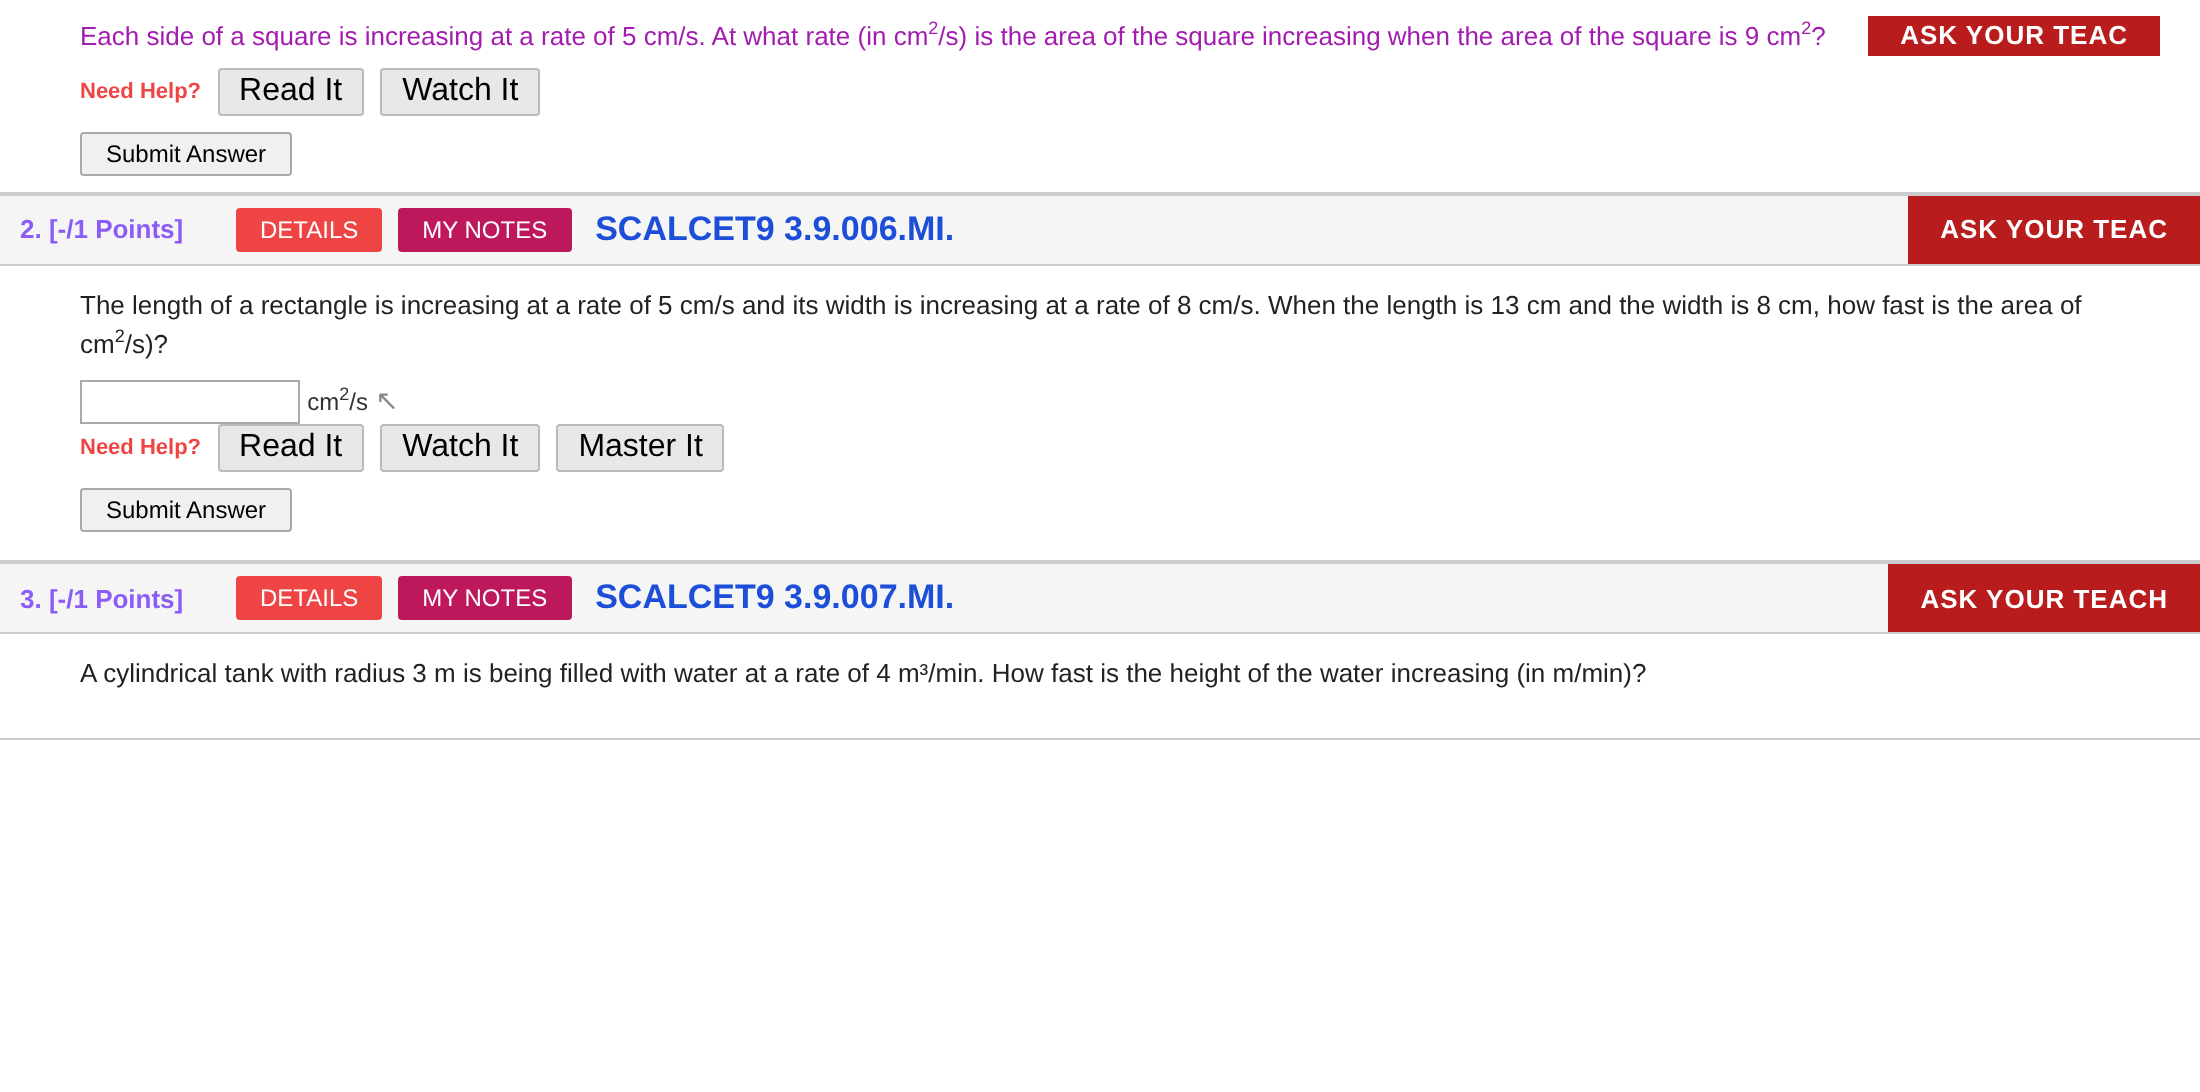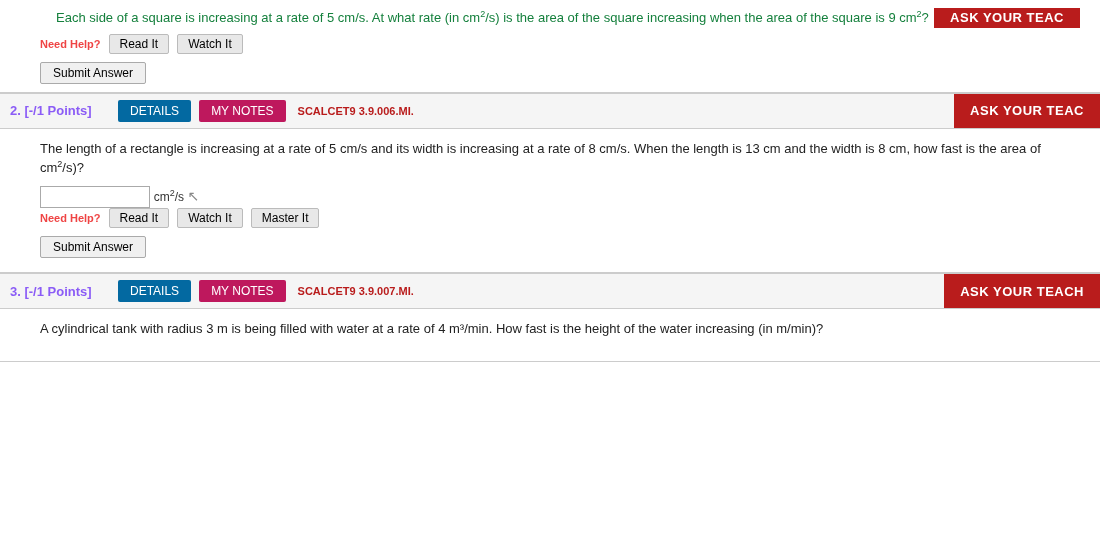--- a/index.html
+++ b/index.html
@@ -50,21 +50,21 @@
     .need-help-label {
       color: #ef4444;
       font-weight: bold;
       font-size: 11px;
     }
 
     .btn-help {
       background: #e8e8e8;
       border: 1px solid #bbb;
       padding: 2px 10px;
-      font-size: 12px;
+      font-size: 16px;
       cursor: pointer;
       border-radius: 2px;
     }
 
     .submit-row {
       margin-top: 4px;
     }
 
     .btn-submit {
       background: #f0f0f0;
@@ -92,43 +92,43 @@
     }
 
     .points-label {
       font-weight: bold;
       font-size: 13px;
       color: #8b5cf6;
       min-width: 100px;
     }
 
     .btn-details {
-      background: #0369a1;
+      background: #ef4444;
       color: #fff;
       border: none;
       padding: 4px 12px;
       font-size: 12px;
       cursor: pointer;
       border-radius: 2px;
     }
 
     .btn-notes {
       background: #be185d;
       color: #fff;
       border: none;
       padding: 4px 12px;
       font-size: 12px;
       cursor: pointer;
       border-radius: 2px;
     }
 
     .problem-code {
       font-weight: bold;
-      font-size: 11px;
-      color: #b91c1c;
+      font-size: 17px;
+      color: #1d4ed8;
       margin-left: 4px;
     }
 
     .btn-ask-teacher {
       position: absolute;
       right: 0;
       top: 0;
       bottom: 0;
       background: #b91c1c;
       color: #fff;
@@ -164,21 +164,21 @@
       color: #888;
       font-size: 14px;
     }
   </style>
 </head>
 <body>
 
 <div class="section-top">
 
   <div style="position:relative; margin-bottom:6px;">
-    <div style="font-size:13px; color:#15803d; line-height:1.5; padding-right: 104px; margin-left: 16px;">
+    <div style="font-size:13px; color:#a21caf; line-height:1.5; padding-right: 104px;">
       Each side of a square is increasing at a rate of 5 cm/s. At what rate (in cm<sup>2</sup>/s) is the area of the square increasing when the area of the square is 9 cm<sup>2</sup>?
     </div>
     <button class="btn-ask-teacher">ASK YOUR TEAC</button>
   </div>
 
 
   <div class="need-help-row">
     <span class="need-help-label">Need Help?</span>
     <button class="btn-help">Read It</button>
     <button class="btn-help">Watch It</button>

